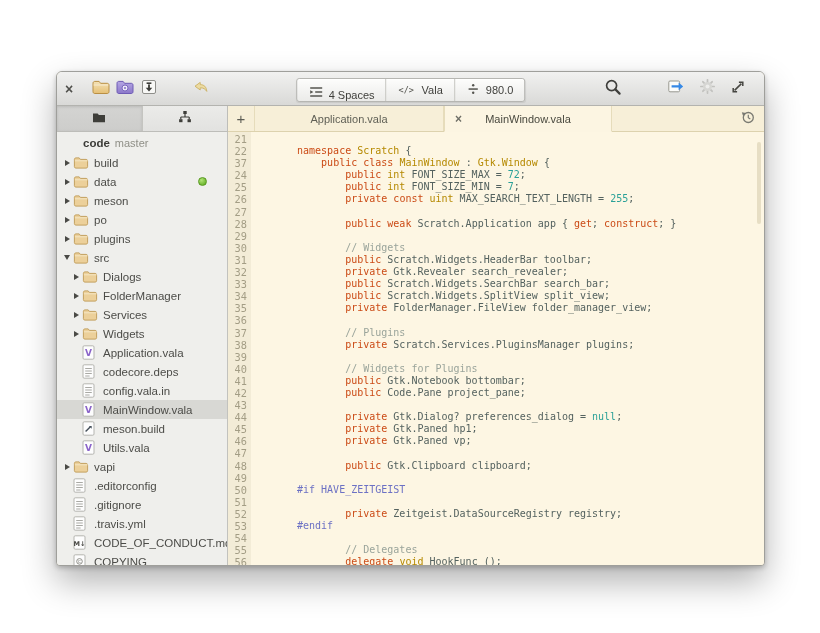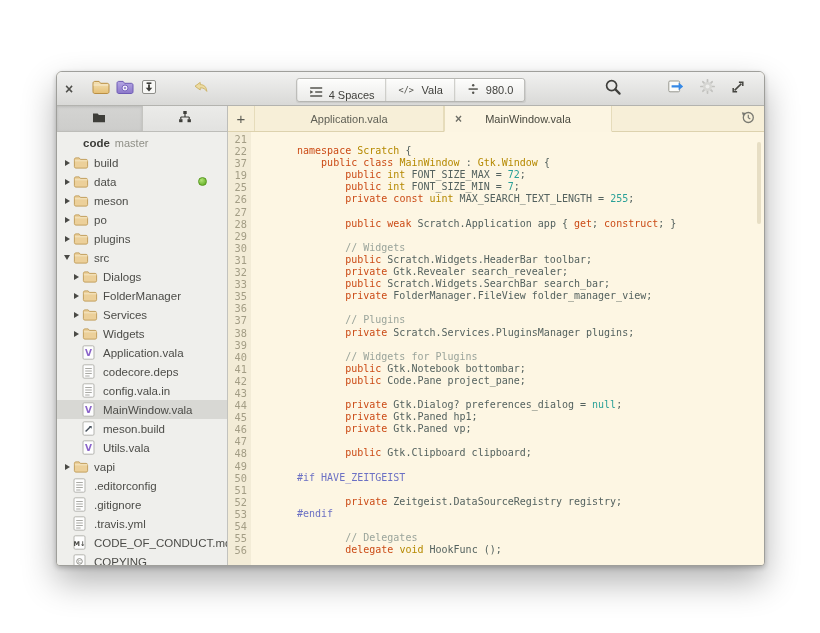--- a/index.html
+++ b/index.html
@@ -482,21 +482,21 @@
         </div>
         <div class="code-line">
           <span class="ln">22</span>
           <span class="lc"><span class="tk-k">namespace</span><span class="tk-d"> </span><span class="tk-t">Scratch</span><span class="tk-d"> {</span></span>
         </div>
         <div class="code-line">
           <span class="ln">37</span>
           <span class="lc"><span class="tk-d">    </span><span class="tk-k">public</span><span class="tk-d"> </span><span class="tk-k">class</span><span class="tk-d"> </span><span class="tk-t">MainWindow</span><span class="tk-d"> : </span><span class="tk-t">Gtk.Window</span><span class="tk-d"> {</span></span>
         </div>
         <div class="code-line">
-          <span class="ln">19</span>
+          <span class="ln">24</span>
           <span class="lc"><span class="tk-d">        </span><span class="tk-k">public</span><span class="tk-d"> </span><span class="tk-t">int</span><span class="tk-d"> FONT_SIZE_MAX = </span><span class="tk-n">72</span><span class="tk-d">;</span></span>
         </div>
         <div class="code-line">
           <span class="ln">25</span>
           <span class="lc"><span class="tk-d">        </span><span class="tk-k">public</span><span class="tk-d"> </span><span class="tk-t">int</span><span class="tk-d"> FONT_SIZE_MIN = </span><span class="tk-n">7</span><span class="tk-d">;</span></span>
         </div>
         <div class="code-line">
           <span class="ln">26</span>
           <span class="lc"><span class="tk-d">        </span><span class="tk-k">private</span><span class="tk-d"> </span><span class="tk-k">const</span><span class="tk-d"> </span><span class="tk-t">uint</span><span class="tk-d"> MAX_SEARCH_TEXT_LENGTH = </span><span class="tk-n">255</span><span class="tk-d">;</span></span>
         </div>
@@ -522,20 +522,24 @@
         </div>
         <div class="code-line">
           <span class="ln">32</span>
           <span class="lc"><span class="tk-d">        </span><span class="tk-k">private</span><span class="tk-d"> Gtk.Revealer search_revealer;</span></span>
         </div>
         <div class="code-line">
           <span class="ln">33</span>
           <span class="lc"><span class="tk-d">        </span><span class="tk-k">public</span><span class="tk-d"> Scratch.Widgets.SearchBar search_bar;</span></span>
         </div>
         <div class="code-line">
+          <span class="ln">34</span>
+          <span class="lc"><span class="tk-d">        </span><span class="tk-k">public</span><span class="tk-d"> Scratch.Widgets.SplitView split_view;</span></span>
+        </div>
+        <div class="code-line">
           <span class="ln">35</span>
           <span class="lc"><span class="tk-d">        </span><span class="tk-k">private</span><span class="tk-d"> FolderManager.FileView folder_manager_view;</span></span>
         </div>
         <div class="code-line">
           <span class="ln">36</span>
           <span class="lc"></span>
         </div>
         <div class="code-line">
           <span class="ln">37</span>
           <span class="lc"><span class="tk-d">        </span><span class="tk-c">// Plugins</span></span>

